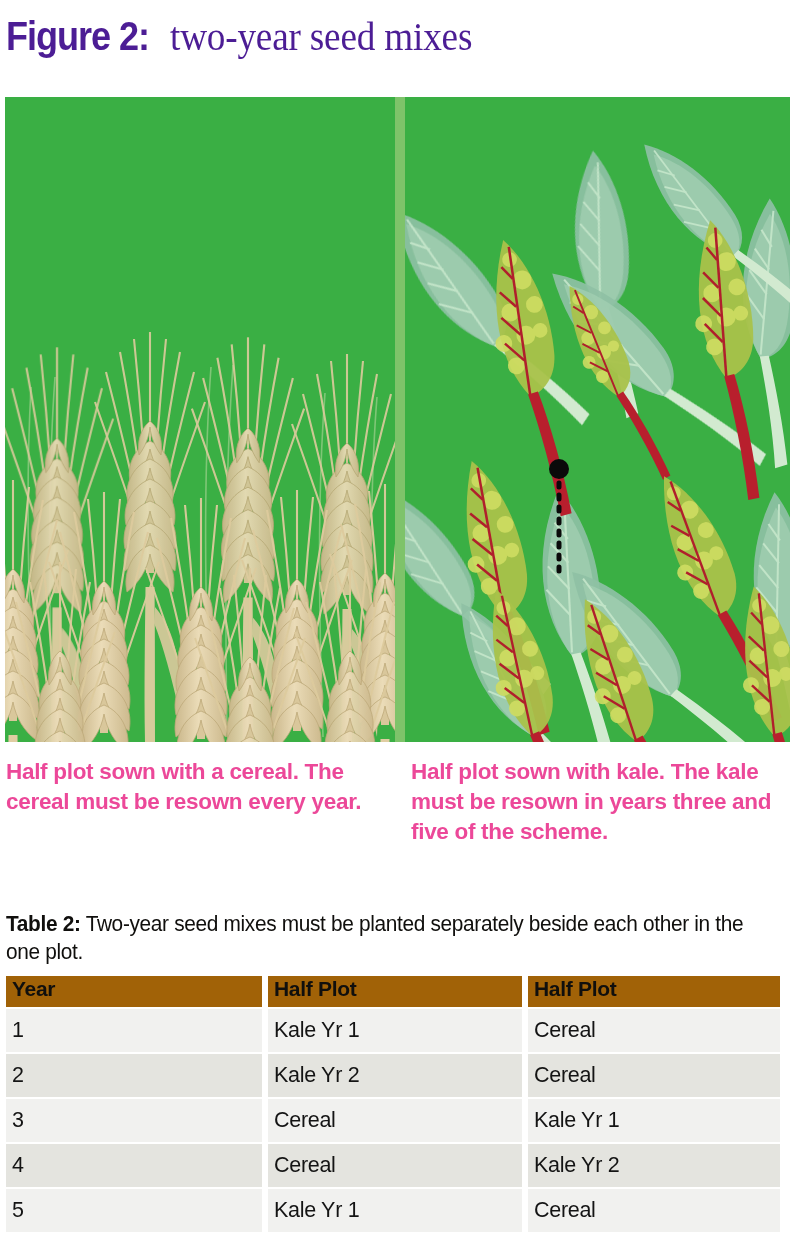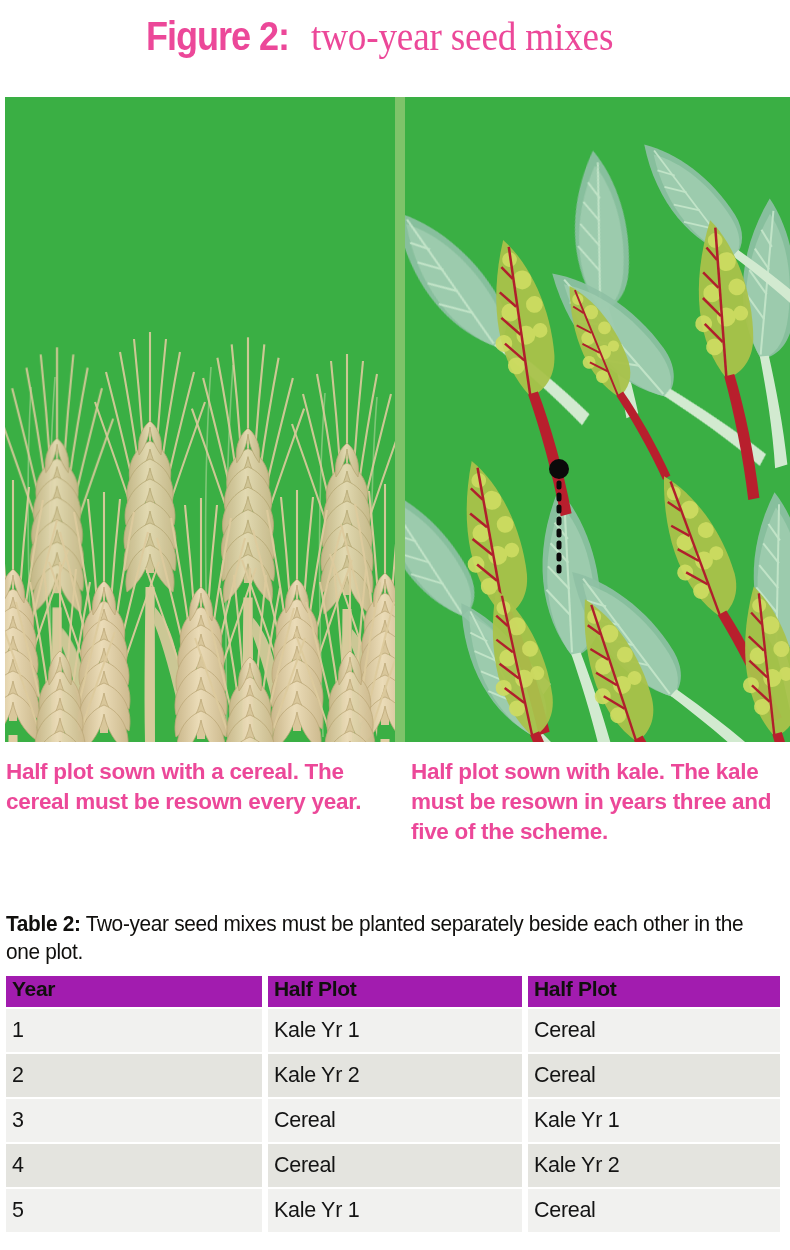--- a/index.html
+++ b/index.html
@@ -20,23 +20,22 @@
   #figure-title {
     position: absolute;
     left: 6px;
     top: 12px;
     width: 770px;
     height: 52px;
     white-space: nowrap;
     font-family: "Liberation Serif", serif;
     font-size: 40px;
     line-height: 48px;
-    color: #ec4899;
+    color: #4c1d95;
     letter-spacing: -0.2px;
-    text-align: center;
   }
   #figure-title .lead {
     font-family: "Liberation Sans", sans-serif;
     font-weight: bold;
     font-size: 41px;
     letter-spacing: -1.2px;
     transform: scaleX(0.88);
     transform-origin: left center;
     display: inline-block;
     margin-right: -6px;
@@ -124,21 +123,21 @@
   table.seed-table col.c-hp2  { width: 252px; }
 
   table.seed-table th {
     text-align: left;
     font-family: "Liberation Sans", sans-serif;
     font-weight: bold;
     font-size: 21px;
     color: #100f0d;
     padding: 1px 0 6px 6px;
     letter-spacing: -0.3px;
-    background: #a21caf;
+    background: #a16207;
   }
   table.seed-table td {
     font-family: "Liberation Sans", sans-serif;
     font-weight: normal;
     font-size: 21.5px;
     color: #141414;
     padding: 9px 0 9px 6px;
     letter-spacing: -0.3px;
     height: 23px;
     vertical-align: middle;

